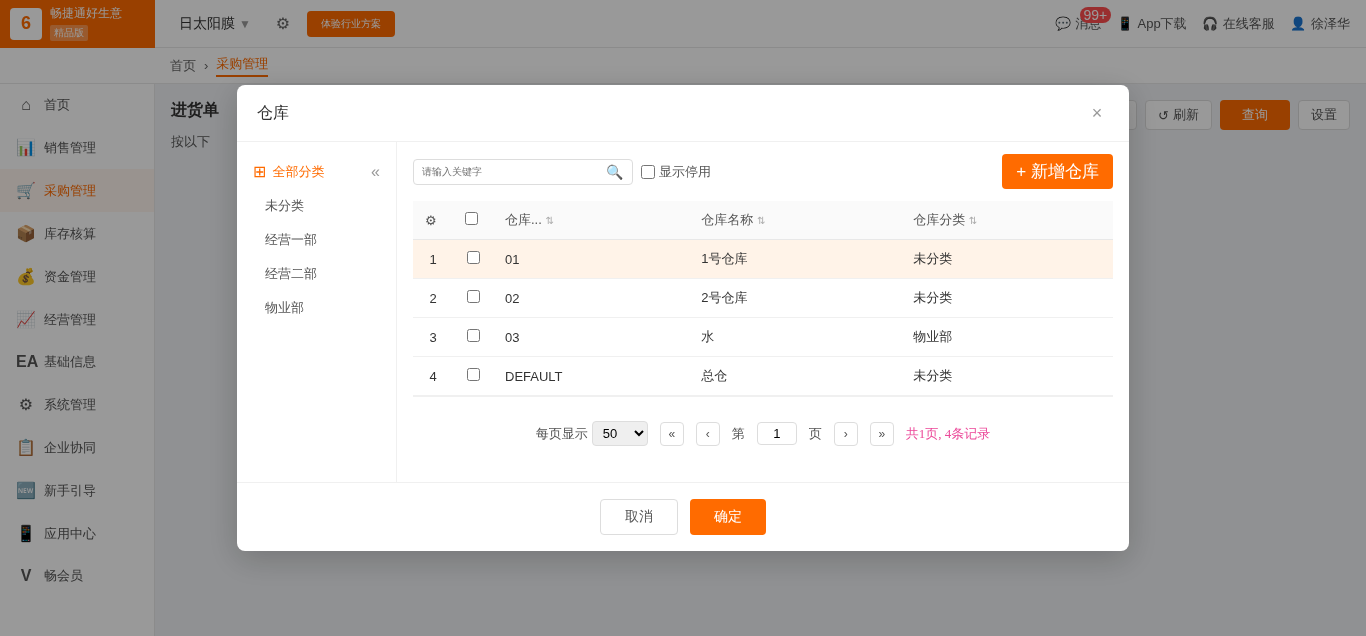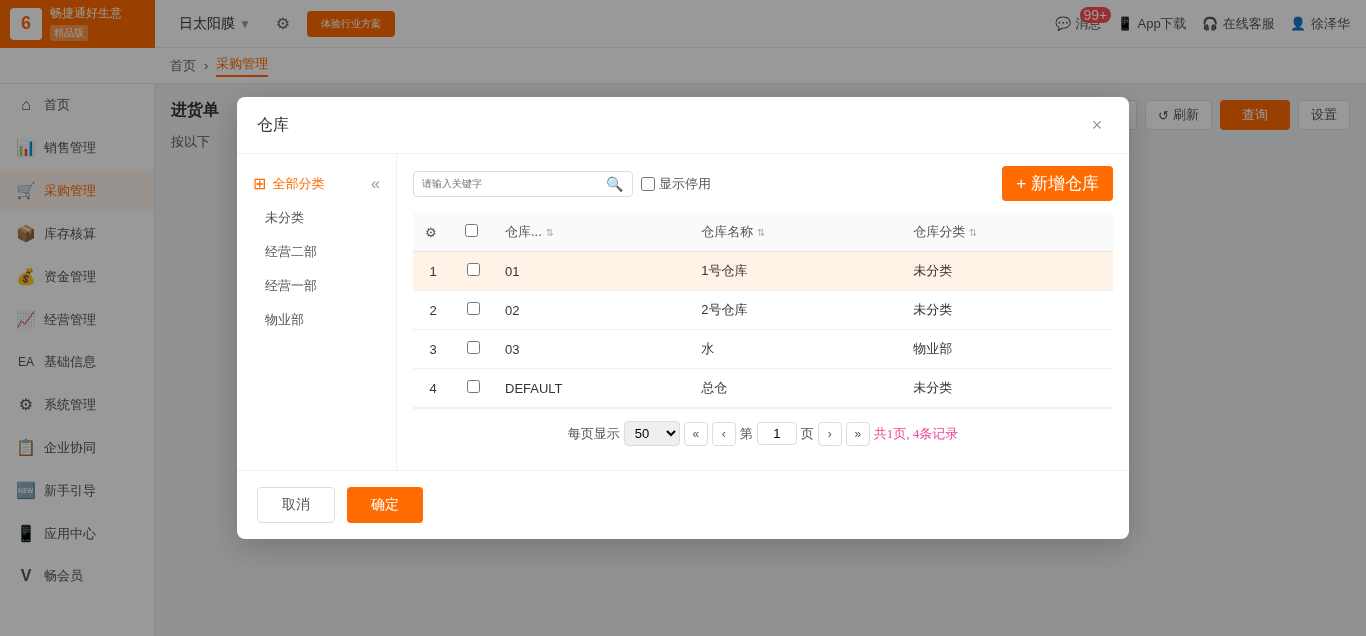--- a/index.html
+++ b/index.html
@@ -340,22 +340,22 @@
     .th-checkbox { width: 40px; text-align: center; }
     .sort-icon { font-size: 10px; color: #aaa; }
     .row-num { text-align: center; color: #999; }
     .row-checkbox { text-align: center; }
 
     
     .pagination-bar {
       display: flex;
       align-items: center;
       justify-content: center;
-      gap: 4px;
-      padding: 12px 0;
+      gap: 12px;
+      padding: 24px 0;
       font-size: 13px;
       color: #555;
       border-top: 1px solid #f0f0f0;
       margin-top: auto;
     }
     .per-page {
       display: flex;
       align-items: center;
       gap: 4px;
     }
@@ -385,21 +385,21 @@
       border-radius: 4px;
       padding: 3px 6px;
       text-align: center;
       font-size: 13px;
     }
     .page-info { color: #ec4899; font-family: Liberation Serif, serif; }
 
     
     .modal-footer {
       display: flex;
-      justify-content: flex-start;
+      justify-content: center;
       gap: 12px;
       padding: 16px 20px;
       border-top: 1px solid #f0f0f0;
     }
     .btn-cancel {
       border: 1px solid #ddd;
       background: #fff;
       color: #555;
       padding: 8px 24px;
       border-radius: 4px;
@@ -487,21 +487,21 @@
     </div>
     <div class="sidebar-item">
       <span class="sidebar-icon">💰</span>
       <span>资金管理</span>
     </div>
     <div class="sidebar-item">
       <span class="sidebar-icon">📈</span>
       <span>经营管理</span>
     </div>
     <div class="sidebar-item">
-      <span class="sidebar-icon" style="font-size:12px;font-weight:normal;color:#555;">EA</span>
+      <span class="sidebar-icon" style="font-size:16px;font-weight:bold;color:#555;">EA</span>
       <span>基础信息</span>
     </div>
     <div class="sidebar-item">
       <span class="sidebar-icon">⚙</span>
       <span>系统管理</span>
     </div>
     <div class="sidebar-item">
       <span class="sidebar-icon">📋</span>
       <span>企业协同</span>
     </div>
@@ -560,24 +560,24 @@
       <div class="cat-panel">
         <div class="cat-header">
           <span class="cat-grid-icon">⊞</span>
           <span>全部分类</span>
           <span class="cat-collapse-btn">«</span>
         </div>
         <div class="cat-item">
           <span>未分类</span>
         </div>
         <div class="cat-item">
-          <span>经营二部</span>
+          <span>经营一部</span>
         </div>
         <div class="cat-item">
-          <span>经营一部</span>
+          <span>经营二部</span>
         </div>
         <div class="cat-item">
           <span>物业部</span>
         </div>
       </div>
 
       <div class="table-panel">
 
         <div class="table-toolbar">
           <div class="search-box">

